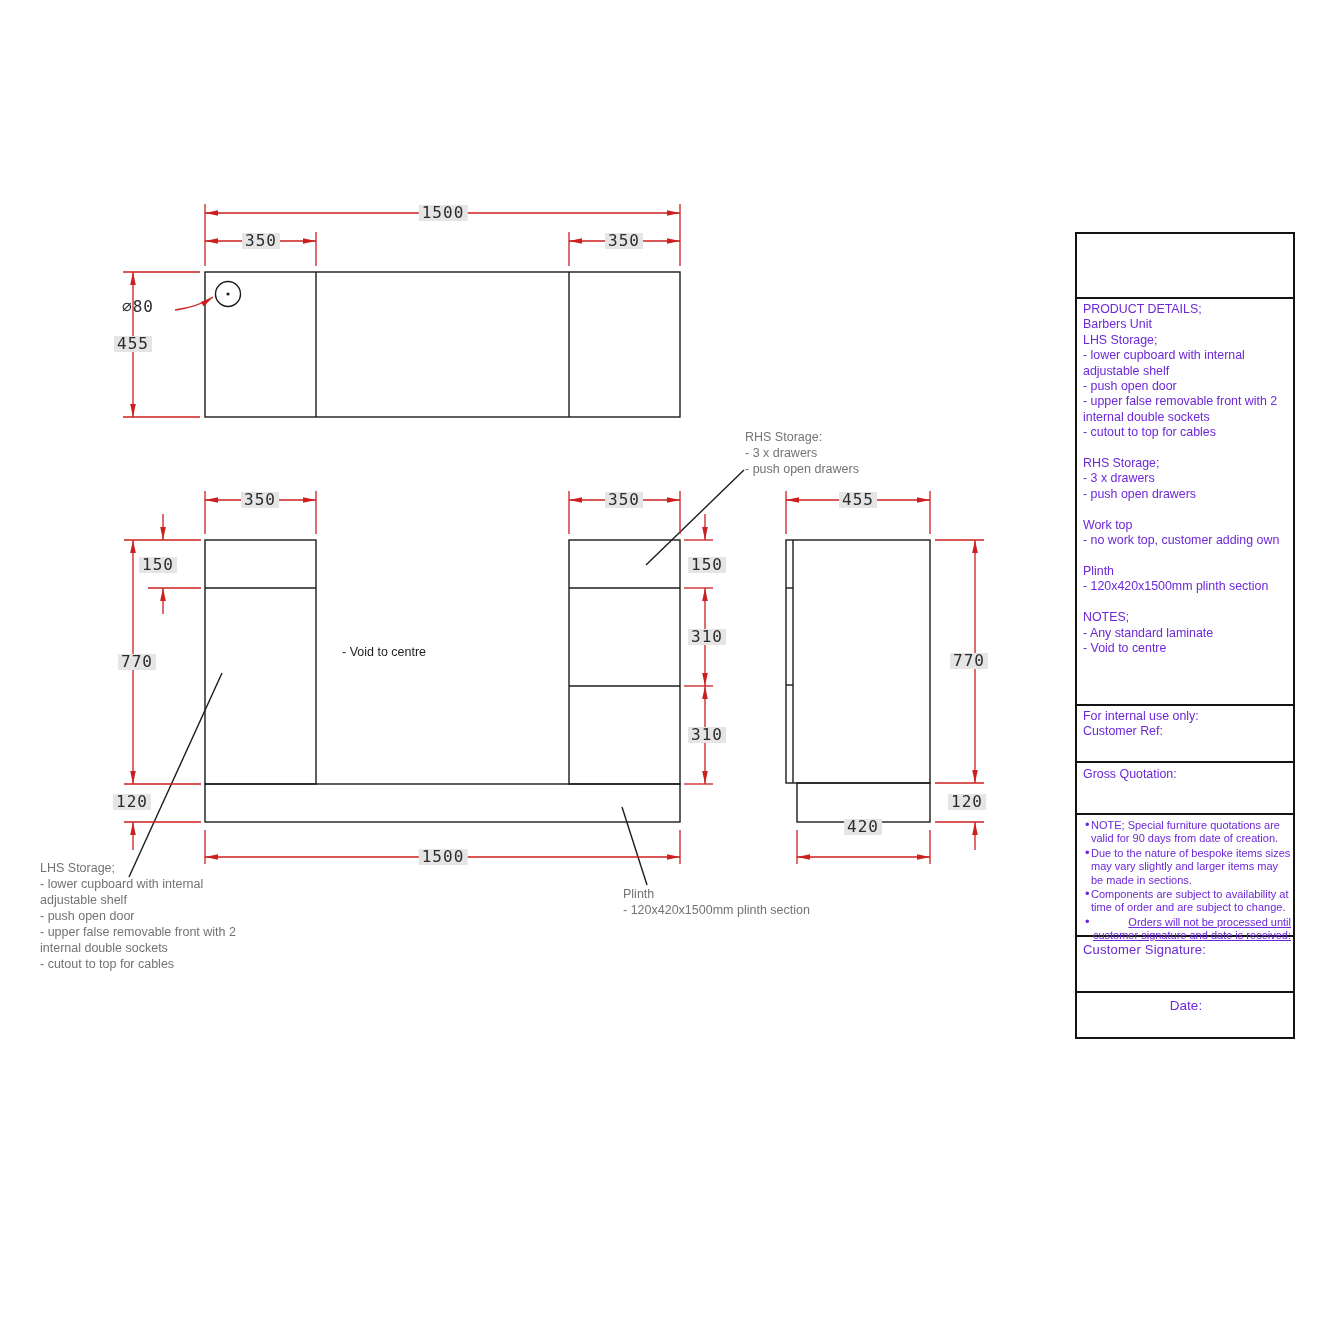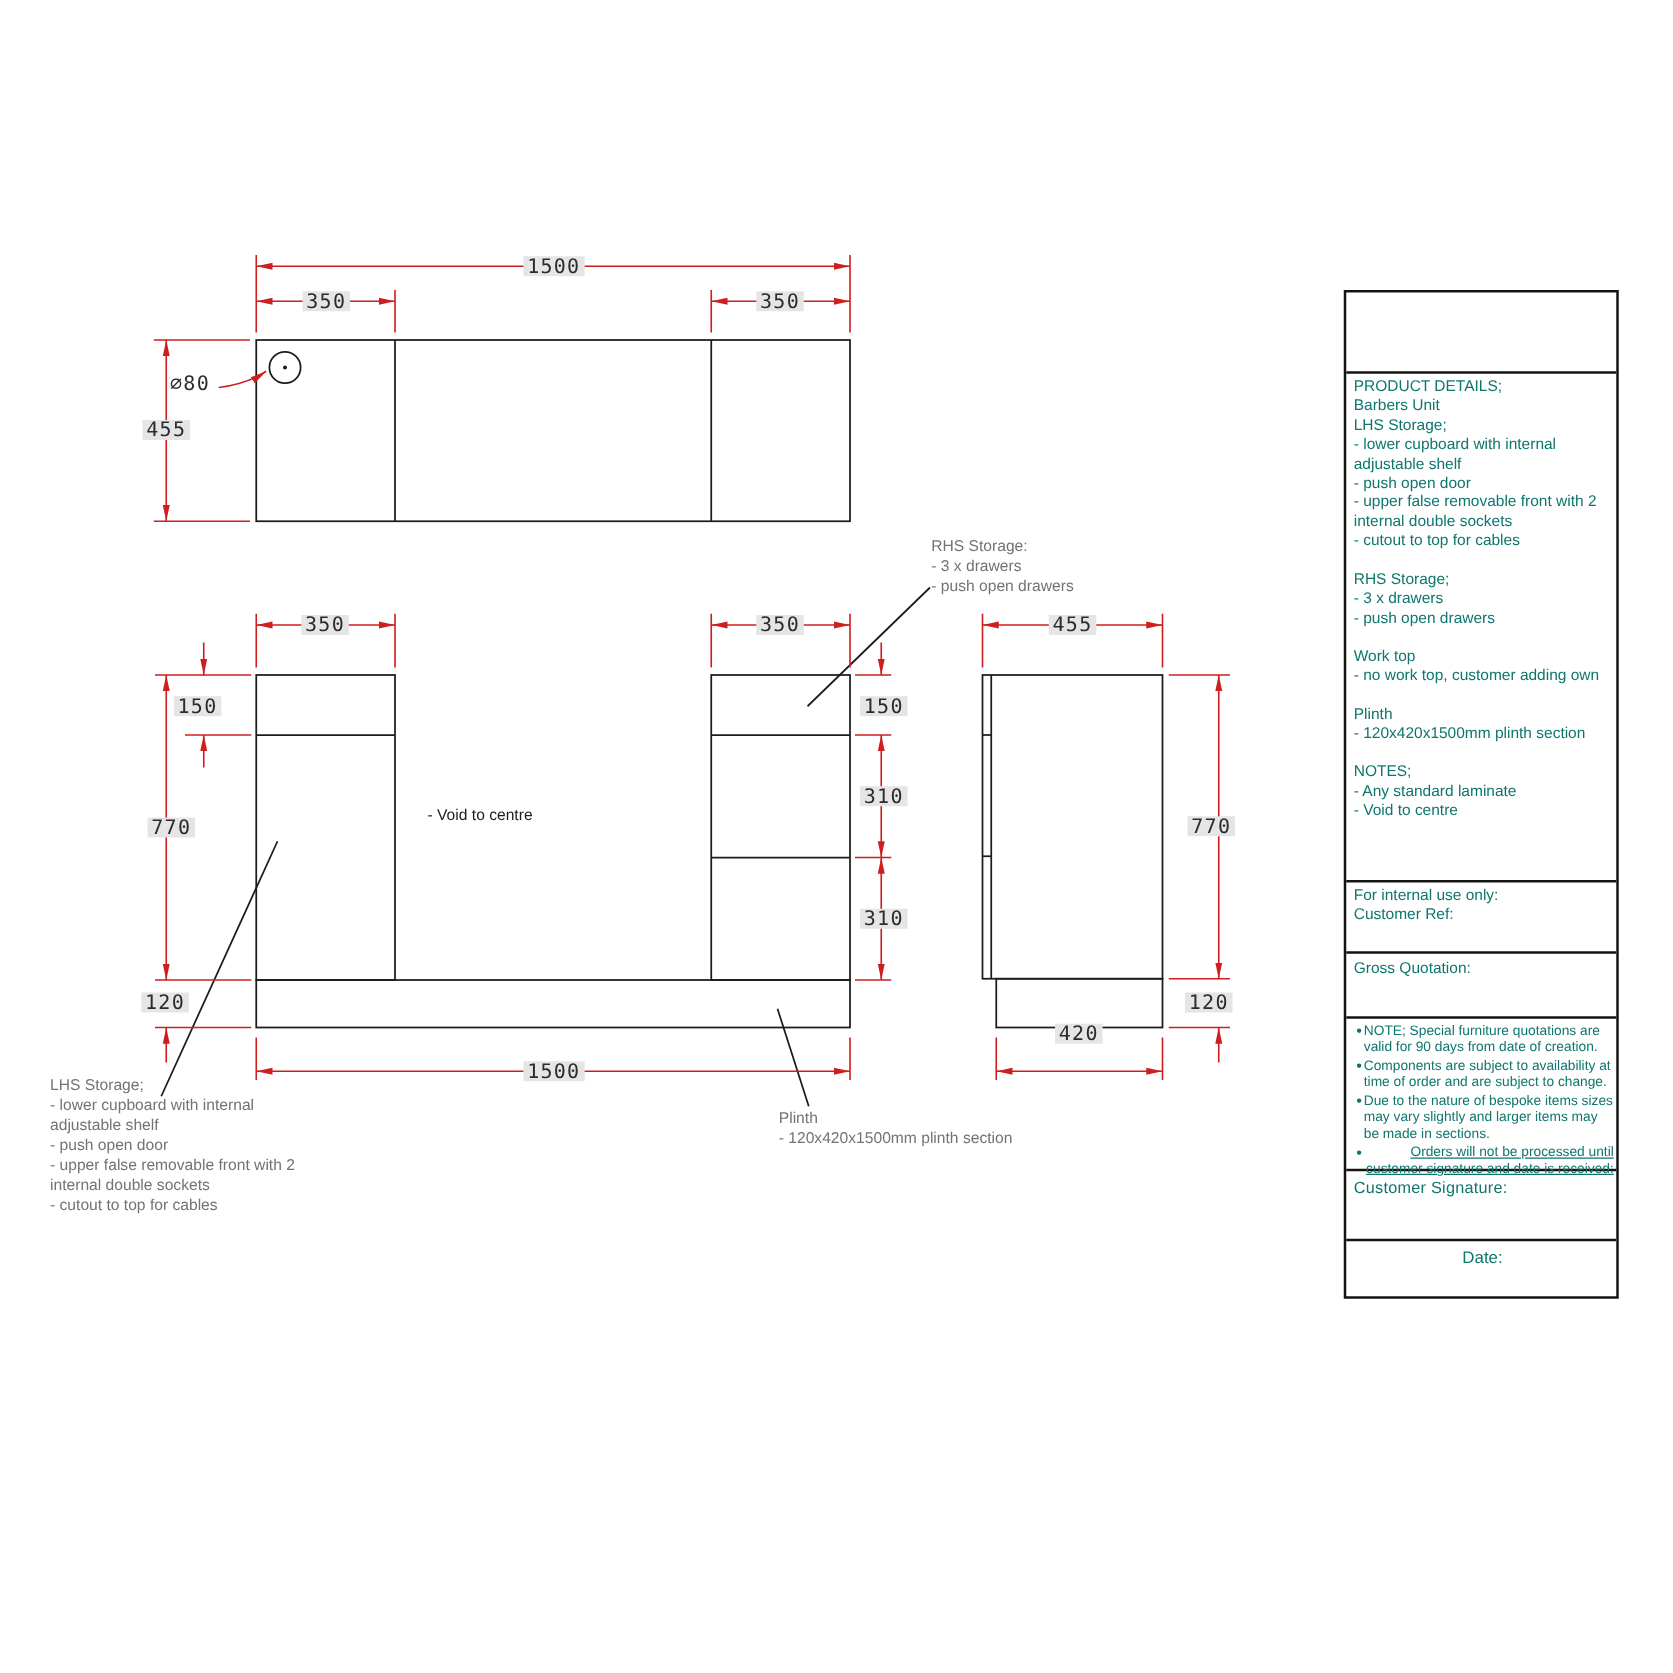--- a/index.html
+++ b/index.html
@@ -10,21 +10,21 @@
   .dim{font-family:"DejaVu Sans Mono",monospace;font-size:16px;line-height:1;
        color:#2b2b2b;background:#e5e5e5;padding:0 3px;letter-spacing:1px;}
   .note{font-family:"Liberation Sans",sans-serif;font-size:12.5px;line-height:16px;
         color:#737373;white-space:pre-line;position:absolute;}
   .void-lbl{position:absolute;transform:translate(0,-50%);font-size:12.5px;color:#1e1e1e;
         font-family:"Liberation Sans",sans-serif;white-space:nowrap;}
   
   .panel{position:absolute;left:1075px;top:232px;width:220px;height:807px;
          border:2px solid #141414;box-sizing:border-box;background:#fff;}
   .panel .hr{position:absolute;left:0;right:0;height:2px;background:#141414;}
-  .panel .sect{position:absolute;left:6px;right:4px;color:#0f766e;}
+  .panel .sect{position:absolute;left:6px;right:4px;color:#6d28d9;}
   .pd{font-size:12.4px;line-height:15.4px;white-space:pre-line;}
   .bullets{list-style:none;margin:0;padding:0;font-size:11px;line-height:13.4px;color:#1b1b1b;}
   .bullets li{position:relative;padding-left:14px;margin:0 0 1px 0;}
   .bullets li:before{content:"\2022";position:absolute;left:8px;top:-1px;font-size:13px;}
   .u{text-decoration:underline;text-align:right;}
   .sig{font-size:13px;letter-spacing:.2px;}
   .date{font-size:13.5px;text-align:center;}
 </style>
 </head>
 <body>
@@ -119,21 +119,21 @@
       <line x1="797" y1="830" x2="797" y2="864"></line>
       <line x1="930" y1="830" x2="930" y2="864"></line>
       <line x1="797" y1="857" x2="930" y2="857" marker-start="url(#arr)" marker-end="url(#arr)"></line>
     </g>
   </svg>
 
   <span class="lbl dim" style="left:443px;top:213px">1500</span>
   <span class="lbl dim" style="left:261px;top:241px">350</span>
   <span class="lbl dim" style="left:624px;top:241px">350</span>
   <span class="lbl dim" style="left:133px;top:344px">455</span>
-  <span class="lbl dim" style="left:152px;top:307px;background:transparent">∅80</span>
+  <span class="lbl dim" style="left:138px;top:307px;background:transparent">∅80</span>
 
   <span class="lbl dim" style="left:260px;top:500px">350</span>
   <span class="lbl dim" style="left:624px;top:500px">350</span>
   <span class="lbl dim" style="left:158px;top:565px">150</span>
   <span class="lbl dim" style="left:137px;top:662px">770</span>
   <span class="lbl dim" style="left:132px;top:802px">120</span>
   <span class="lbl dim" style="left:707px;top:565px">150</span>
   <span class="lbl dim" style="left:707px;top:637px">310</span>
   <span class="lbl dim" style="left:707px;top:735px">310</span>
   <span class="lbl dim" style="left:443px;top:857px">1500</span>
@@ -191,22 +191,22 @@
 - Any standard laminate
 - Void to centre</div>
 
     <div class="sect pd" style="top:475px">For internal use only:
 Customer Ref:</div>
 
     <div class="sect pd" style="top:533px">Gross Quotation:</div>
 
     <ul class="bullets sect" style="top:585px;left:0;right:2px">
       <li>NOTE; Special furniture quotations are valid for 90 days from date of creation.</li>
+      <li>Due to the nature of bespoke items sizes may vary slightly and larger items may be made in sections.</li>
       <li>Components are subject to availability at time of order and are subject to change.</li>
-      <li>Due to the nature of bespoke items sizes may vary slightly and larger items may be made in sections.</li>
       <li class="u">Orders will not be processed until customer signature and date is received:</li>
     </ul>
 
     <div class="sect sig" style="top:708px">Customer Signature:</div>
 
     <div class="sect date" style="top:764px">Date:</div>
   </div>
 
 </div>
 

